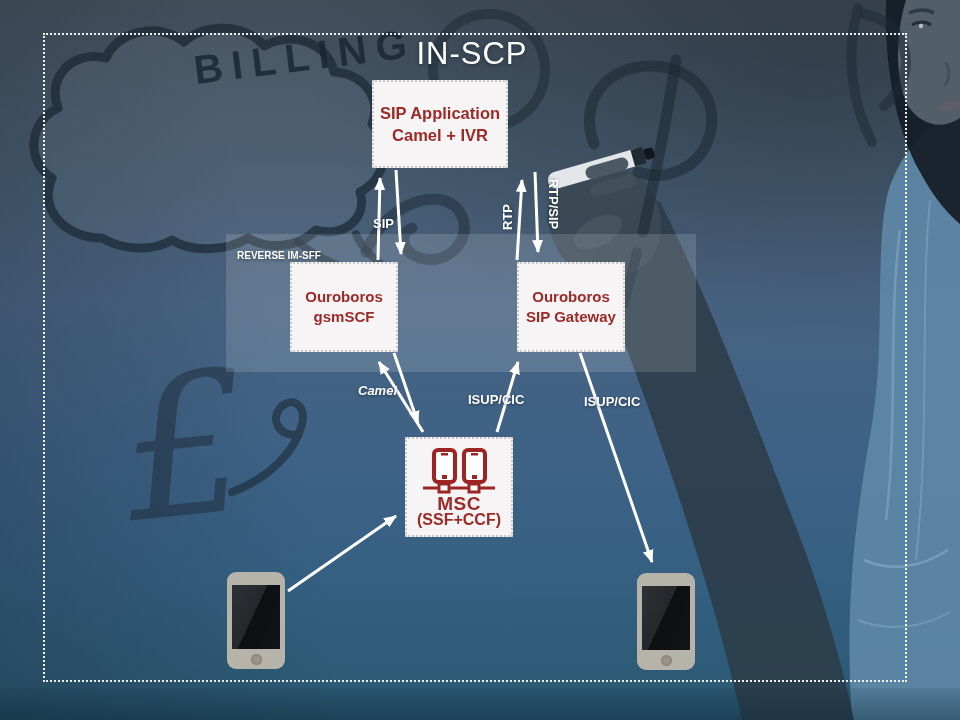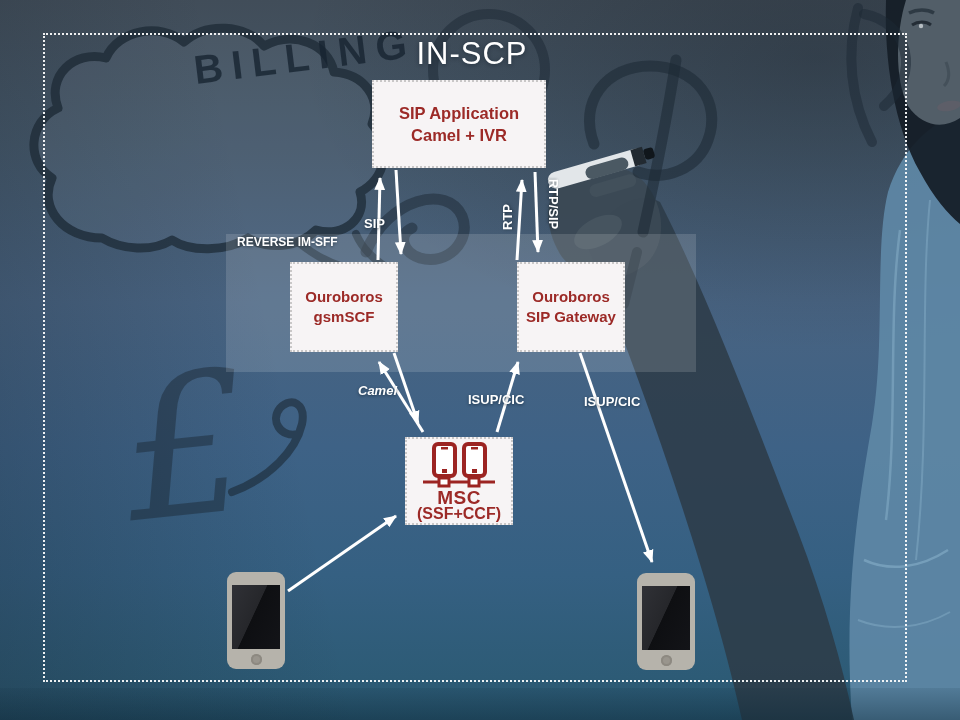--- a/index.html
+++ b/index.html
@@ -35,36 +35,36 @@
     text-shadow:0 1px 4px rgba(8,20,30,.45);
     margin-top:24px;
   }
   .node {
     position:absolute; box-sizing:border-box;
     background:var(--node-bg,#f7f4f5);
     border:2px dotted var(--node-border,#c9c7c7);
     color:var(--accent-red,#9c2a27); font-weight:bold; text-align:center;
     display:flex; flex-direction:column; align-items:center; justify-content:center;
   }
-  .node-sipas { left:372px; top:80px; width:174px; height:88px; font-size:16.5px; line-height:22px; }
+  .node-sipas { left:372px; top:80px; width:136px; height:88px; font-size:16.5px; line-height:22px; }
   .node-gsmscf { left:290px; top:262px; width:108px; height:90px; font-size:15px; line-height:20px; }
   .node-sipgw { left:517px; top:262px; width:108px; height:90px; font-size:15px; line-height:20px; }
-  .node-msc { left:405px; top:437px; width:108px; height:88px; padding-top:0; }
+  .node-msc { left:405px; top:437px; width:108px; height:100px; padding-top:0; }
   .msc-title { font-size:19px; line-height:20px; letter-spacing:.5px; }
   .msc-sub { font-size:16px; line-height:12px; }
   .elabel {
     position:absolute; color:var(--label-color,#fff); font-weight:bold; font-size:13px;
     white-space:nowrap; text-shadow:0 1px 3px rgba(8,20,30,.55);
   }
   .rot-up { transform:translate(-50%,-50%) rotate(-90deg); }
   .rot-down { transform:translate(-50%,-50%) rotate(90deg); }
-  .lbl-sip { left:364px; top:216px; }
+  .lbl-sip { left:373px; top:216px; }
   .lbl-rtp { left:507px; top:217px; }
   .lbl-rtpsip { left:553px; top:204px; }
-  .lbl-reverse { left:237px; top:235px; font-size:12px;text-align:right; }
+  .lbl-reverse { left:237px; top:250px; font-size:10px;text-align:right; }
   .lbl-camel { left:358px; top:383px;font-style:italic; }
   .lbl-isup1 { left:468px; top:392px; }
   .lbl-isup2 { left:584px; top:394px; }
   .phone { position:absolute; background:#b6b3ab; border-radius:9px; }
   .phone-left { left:227px; top:572px; width:58px; height:97px; }
   .phone-right { left:637px; top:573px; width:58px; height:97px; }
   .phone .screen { position:absolute; left:5px; right:5px; top:13px; bottom:20px;
     background:linear-gradient(115deg, #303136 0%, #26272b 45%, #0e0f12 46%, #131418 100%); }
   .phone .homebtn { position:absolute; left:50%; bottom:4px; width:11px; height:11px;
     margin-left:-5.5px; border-radius:50%; background:#99958d; box-shadow:inset 0 0 0 2px #8d8981; }

